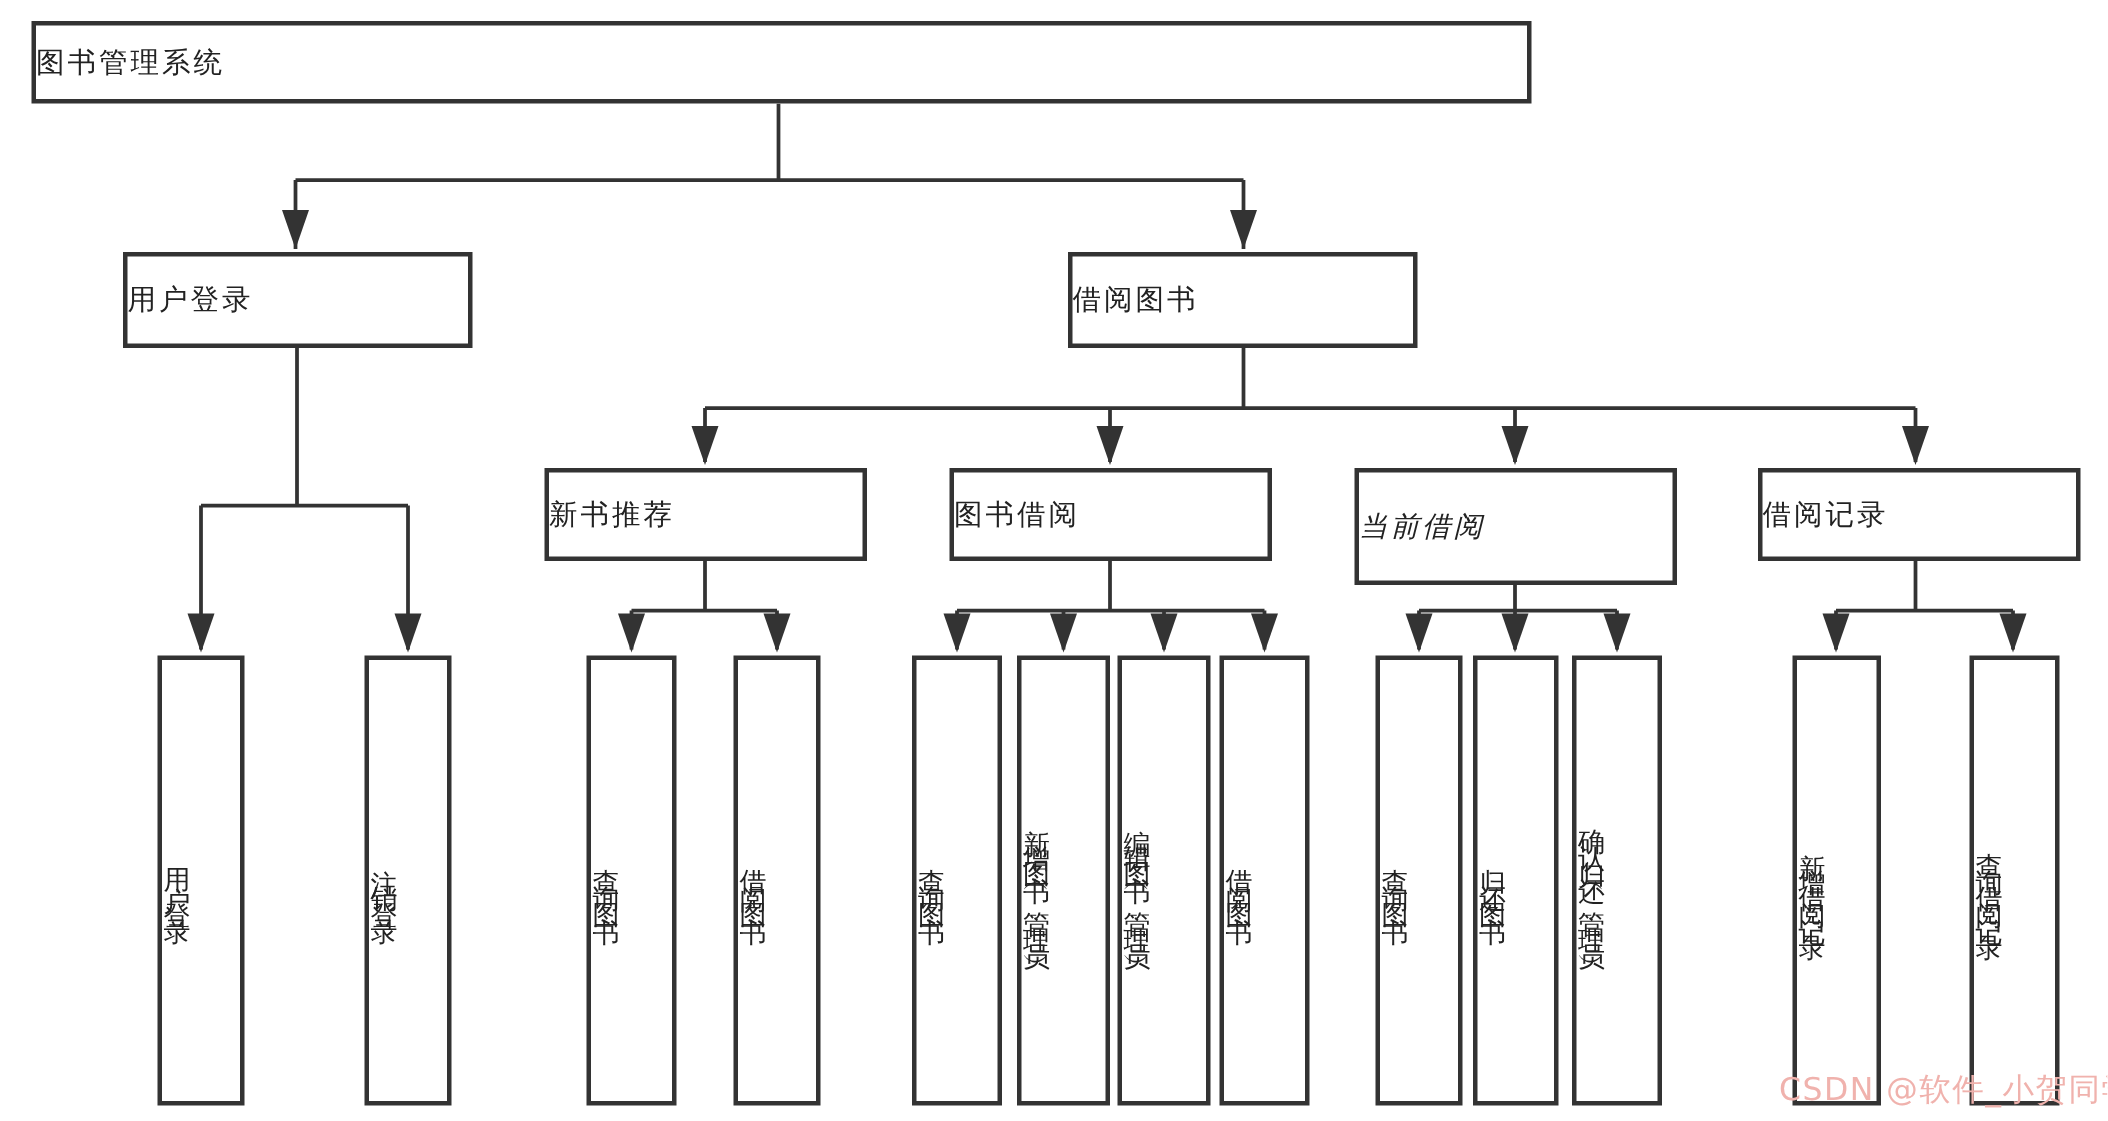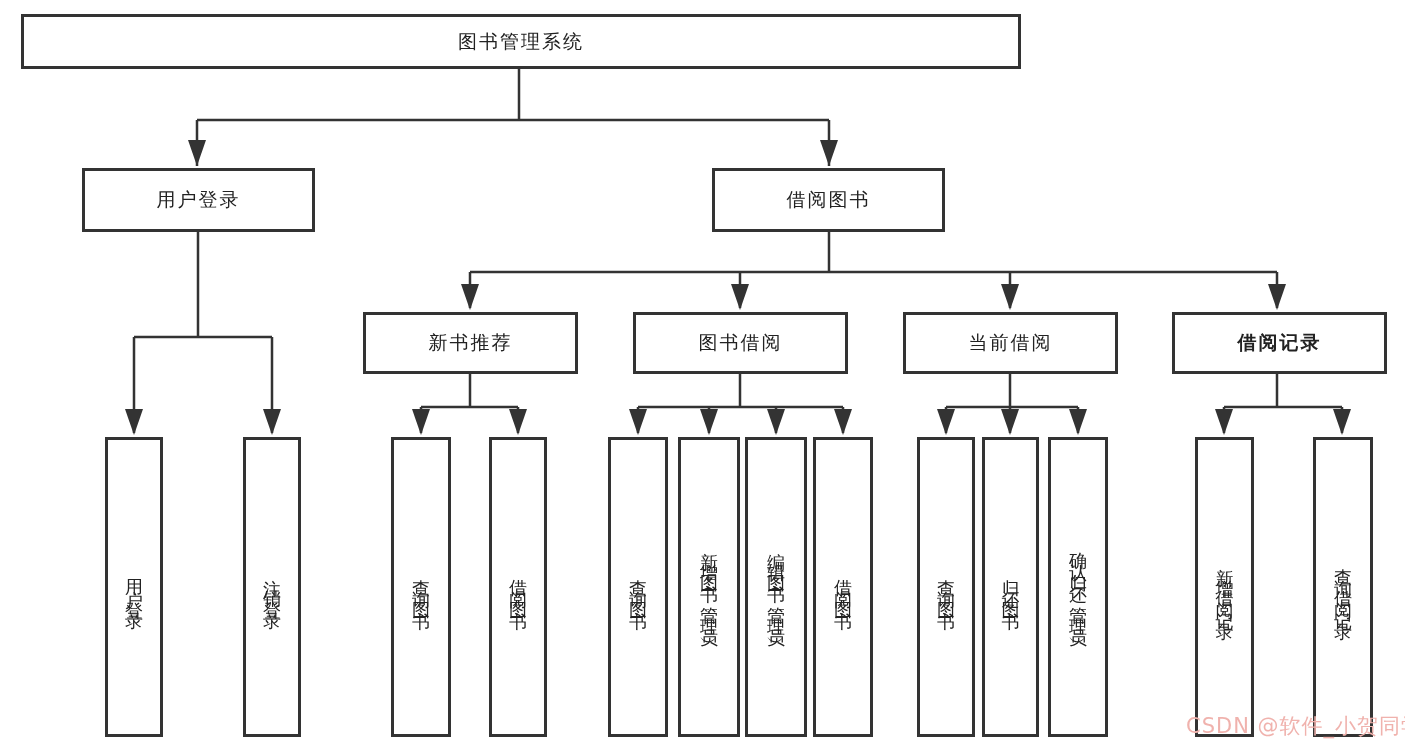--- a/index.html
+++ b/index.html
@@ -17,21 +17,20 @@
     left: 0; top: 0;
     width: 1405px; height: 747px;
   }
   .node {
     position: absolute;
     box-sizing: border-box;
     border: 3px solid #333333;
     background: #ffffff;
     display: flex;
     align-items: center;
-    justify-content: center;
     text-align: center;
   }
   .node.h span {
     font-size: 19px;
     letter-spacing: 2px;
     white-space: nowrap;
   }
   .node.v span {
     writing-mode: vertical-rl;
     text-orientation: mixed;
@@ -107,24 +106,24 @@
   <div class="node h" style="left:712px; top:168px; width:233px; height:64px;">
     <span>借阅图书</span>
   </div>
 
   <div class="node h" style="left:633px; top:312px; width:215px; height:62px;">
     <span>图书借阅</span>
   </div>
   <div class="node h" style="left:363px; top:312px; width:215px; height:62px;">
     <span>新书推荐</span>
   </div>
-  <div class="node h" style="left:903px; top:312px; width:215px; height:62px;">
+  <div class="node h" style="left:903px; top:312px; width:215px; height:78px;font-style:italic;">
     <span>当前借阅</span>
   </div>
-  <div class="node h" style="left:1172px; top:312px; width:215px; height:62px;font-weight:bold;">
+  <div class="node h" style="left:1172px; top:312px; width:215px; height:62px;">
     <span>借阅记录</span>
   </div>
 
   <div class="node v" style="left:105px; top:437px; width:58px; height:300px;">
     <span>用户登录</span>
   </div>
   <div class="node v" style="left:243px; top:437px; width:58px; height:300px;">
     <span>注销登录</span>
   </div>
 

